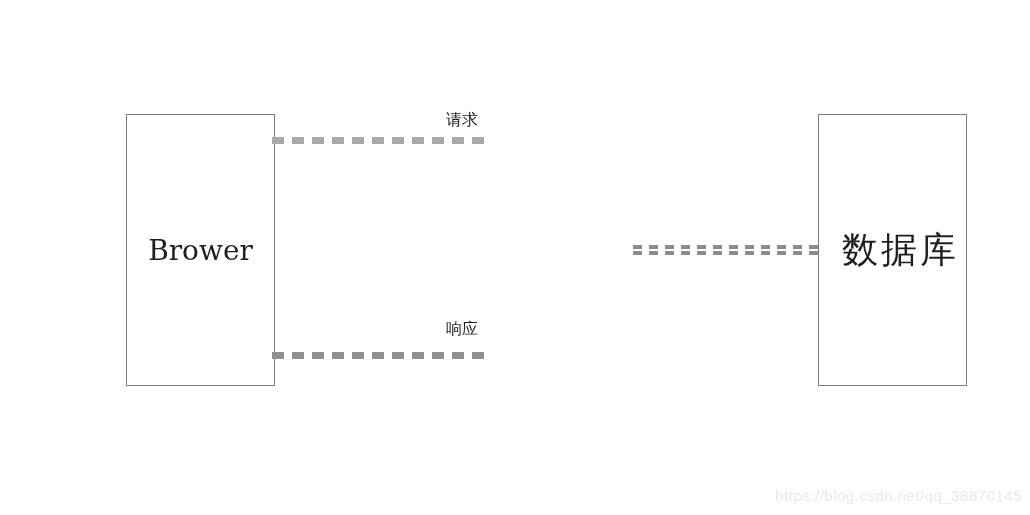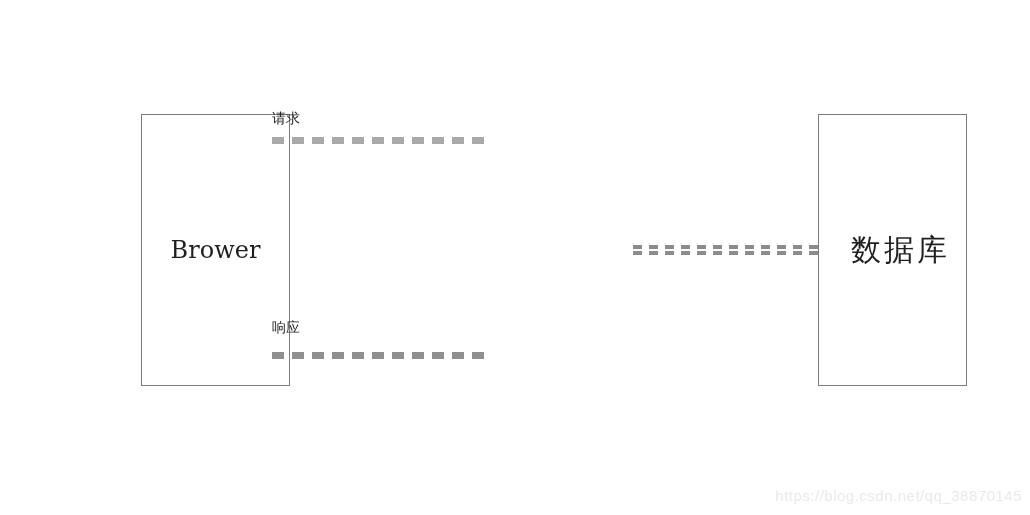--- a/index.html
+++ b/index.html
@@ -21,25 +21,25 @@
     width: 149px;
     border: 1px solid var(--box-border, #7d7d7d);
     background: #ffffff;
     display: flex;
     align-items: center;
     justify-content: center;
     text-align: center;
     color: var(--text, #1f1f1f);
     box-sizing: border-box;
   }
-  .box-browser  { left: 141px; font-size: 24px; }
+  .box-browser  { left: 126px; font-size: 28px; }
   .box-server   { left: 485px; font-size: 27px; line-height: 1.35; }
   .box-server .cjk { letter-spacing: 6px; margin-right: -6px; display: block; }
   .box-server .latin { display: block; }
-  .box-database { left: 818px; font-size: 30px; letter-spacing: 3px; margin: 0; padding-left: 16px; }
+  .box-database { left: 818px; font-size: 36px; letter-spacing: 3px; margin: 0; padding-left: 16px; }
 
   
   .dash-line {
     position: absolute;
     height: 7px;
   }
   .line-request {
     left: 272px; top: 137px; width: 214px;
     background: repeating-linear-gradient(90deg,
       var(--request-dash, #a9a9a9) 0 12px, transparent 12px 20px);
@@ -56,23 +56,23 @@
   }
   .double-line .bar {
     height: 4px;
     background: repeating-linear-gradient(90deg,
       var(--connector-dash, #8c8c8c) 0 9px, transparent 9px 16px);
   }
 
   
   .edge-label {
     position: absolute;
-    left: 272px; width: 214px;
-    text-align: left;
-    font-size: 14px;
+    left: 264px; width: 214px;
+    text-align: right;
+    font-size: 16px;
     color: var(--text, #1f1f1f);
   }
   .label-request  { top: 110px; }
   .label-response { top: 319px; }
 
   
   .watermark {
     position: absolute;
     right: 8px;
     bottom: 11px;

